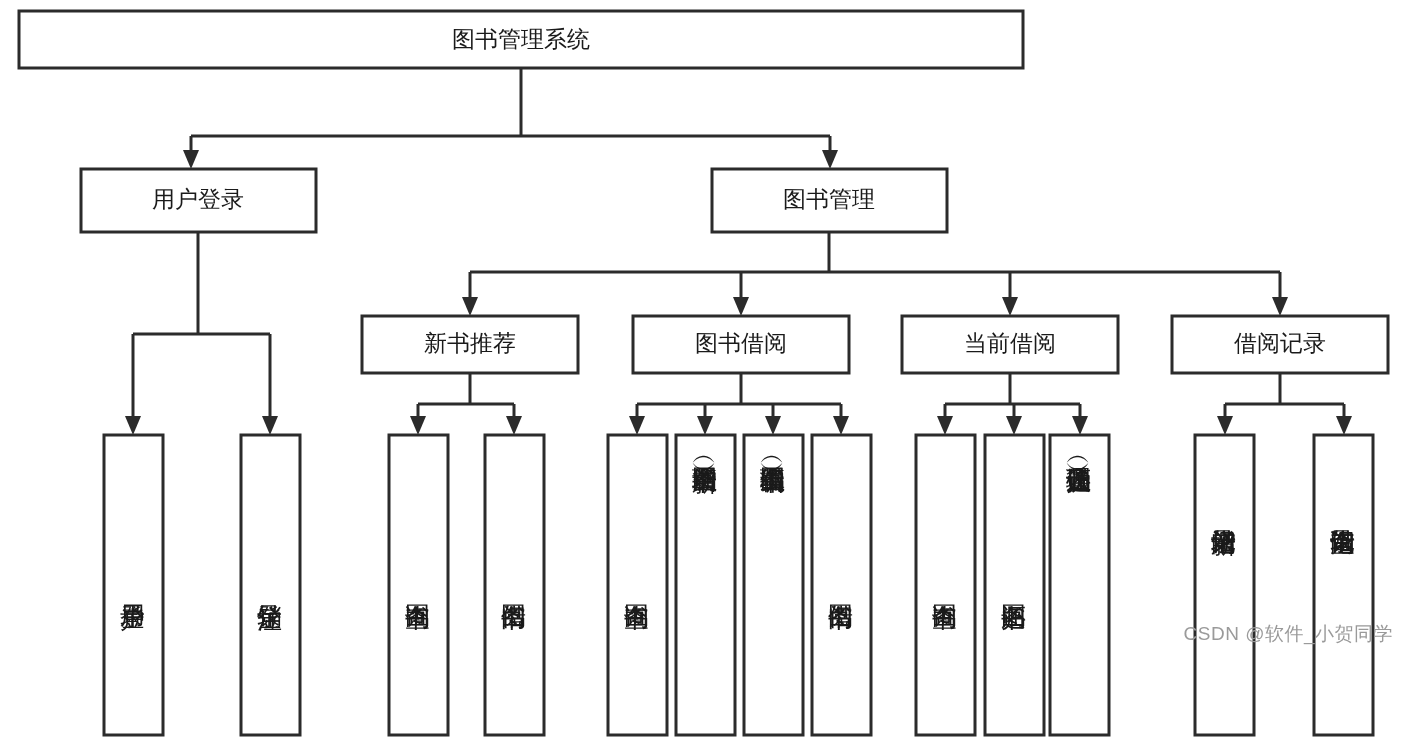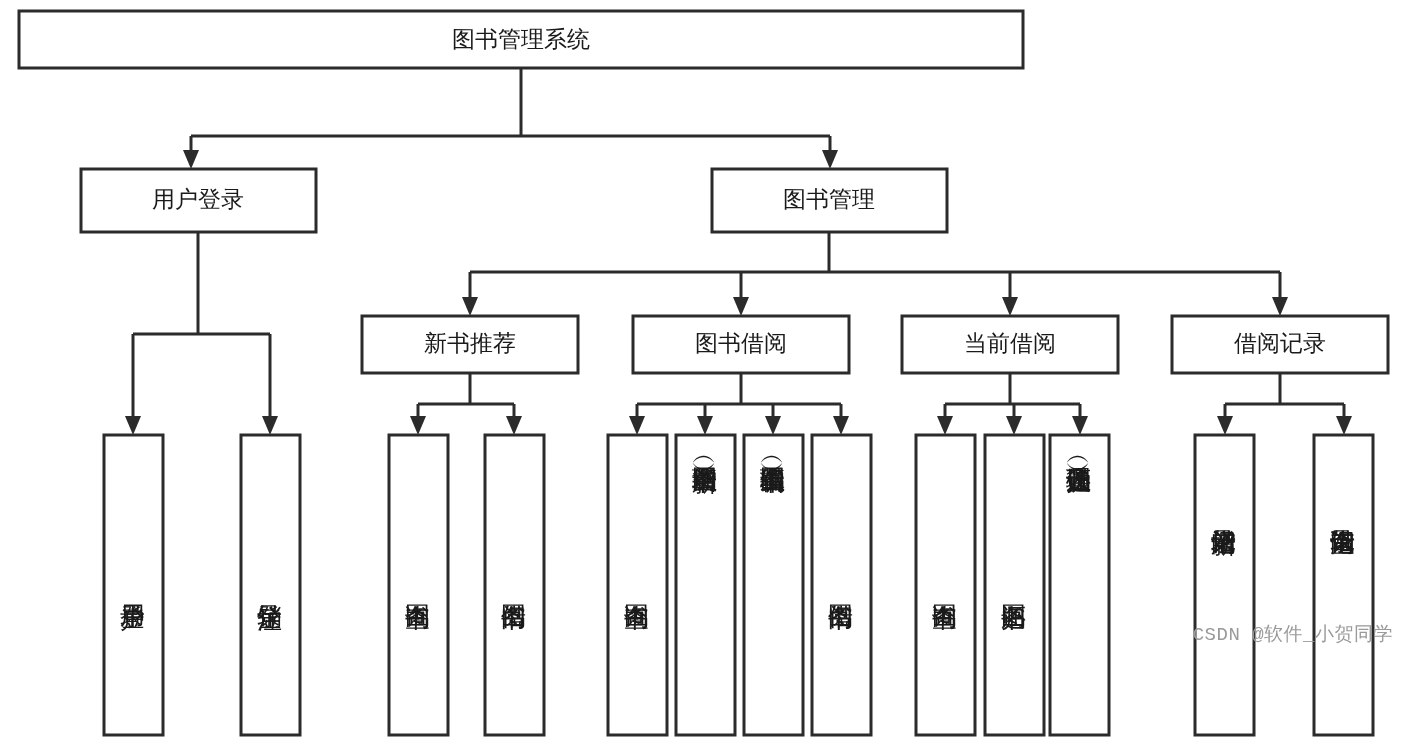--- a/index.html
+++ b/index.html
@@ -52,21 +52,21 @@
   .node-label-vertical {
     font-family: "Liberation Sans", "DejaVu Sans", sans-serif;
     fill: #1a1a1a;
     font-size: 25px;
     text-anchor: middle;
   }
   .watermark {
     position: absolute;
     right: 12px;
     bottom: 6px;
-    font-family: Liberation Mono, monospace;
+    font-family: Liberation Sans, sans-serif;
     font-size: 19px;
     color: #9a9a9a;
     white-space: nowrap;
     letter-spacing: 0.5px;
   }
 </style>
 </head>
 <body>
 
 <div id="diagram-root">

